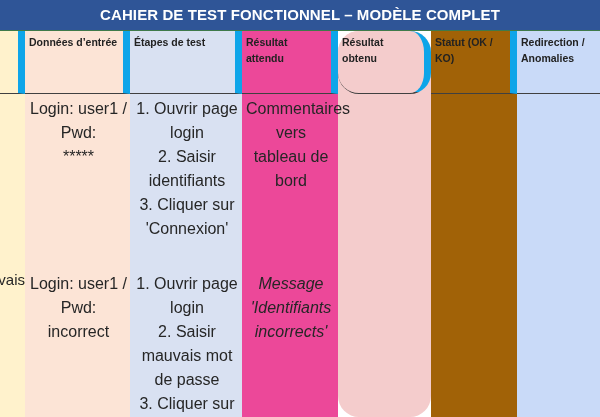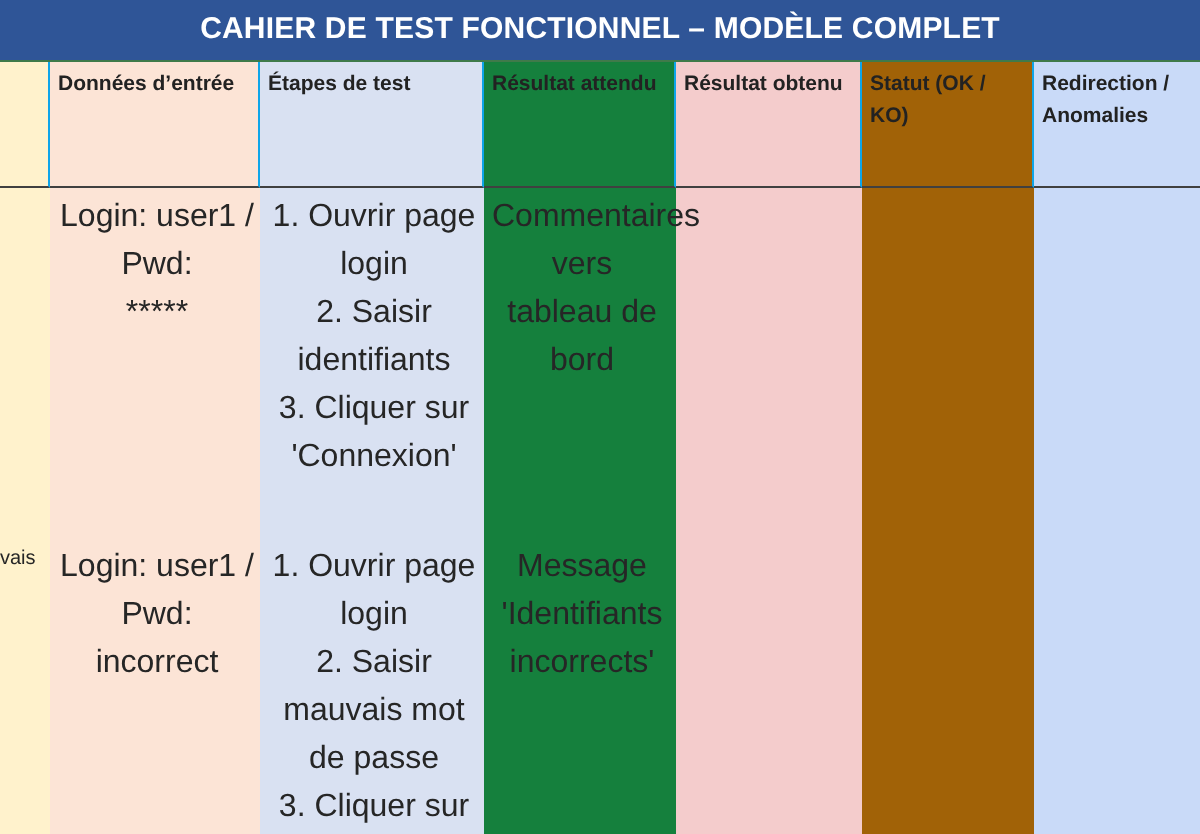--- a/index.html
+++ b/index.html
@@ -34,21 +34,21 @@
     .col {
       position: absolute;
       top: 31px;
       bottom: 0;
     }
     .hdr {
       position: absolute;
       top: 31px;
       height: 63px;
       box-sizing: border-box;
-      border-right: 1px solid #0ea5e9;
+      border-right: 7px solid #0ea5e9;
       border-bottom: 1.5px solid #404040;
       font-weight: bold;
       font-size: 10.5px;
       color: #222222;
       padding: 3px 3px 0 4px;
       line-height: 16px;
     }
     .hdr.first { border-left: none; }
     .cell {
       position: absolute;
@@ -56,33 +56,33 @@
       font-size: 16px;
       color: #262626;
       line-height: 24px;
       padding: 0 2px 0 4px;
       white-space: pre-line;
       text-align: center;
     }
     .c0 { left: 0; width: 25px; background: #fff2cc; }
     .c1 { left: 25px; width: 105px; background: #fce4d6; }
     .c2 { left: 130px; width: 112px; background: #d9e1f2; }
-    .c3 { left: 242px; width: 96px; background: #15803d; }
-    .c4 { left: 338px; width: 93px; background: #f4cccc; }
+    .c3 { left: 242px; width: 96px; background: #ec4899; }
+    .c4 { left: 338px; width: 93px; background: #f4cccc; border-radius: 21px; }
     .c5 { left: 431px; width: 86px; background: #a16207; }
     .c6 { left: 517px; width: 83px; background: #c9daf8; }
     .row1 { top: 97px; }
     .row2 { top: 272px; }
     .clip-left {
       position: absolute;
       top: 272px;
       left: 0;
       width: 25px;
       overflow: hidden;
-      font-size: 10px;
+      font-size: 15px;
       color: #262626;
       line-height: 16.5px;
       white-space: nowrap;
       direction: rtl;
       text-align: left;
     }
   </style>
 </head>
 <body>
 
@@ -120,20 +120,20 @@
   <div class="cell c6 row1" style="background:transparent;"></div>
 
   <div class="clip-left">vais</div>
   <div class="cell c1 row2" style="background:transparent;">Login: user1 / Pwd:
 incorrect</div>
   <div class="cell c2 row2" style="background:transparent;">1. Ouvrir page login
 2. Saisir mauvais mot
 de passe
 3. Cliquer sur
 'Connexion'</div>
-  <div class="cell c3 row2" style="background:transparent;">Message
+  <div class="cell c3 row2" style="background:transparent;font-style:italic;">Message
 'Identifiants
 incorrects'</div>
   <div class="cell c4 row2" style="background:transparent;"></div>
   <div class="cell c5 row2" style="background:transparent;"></div>
   <div class="cell c6 row2" style="background:transparent;"></div>
 
 </div>
 
 </body></html>

